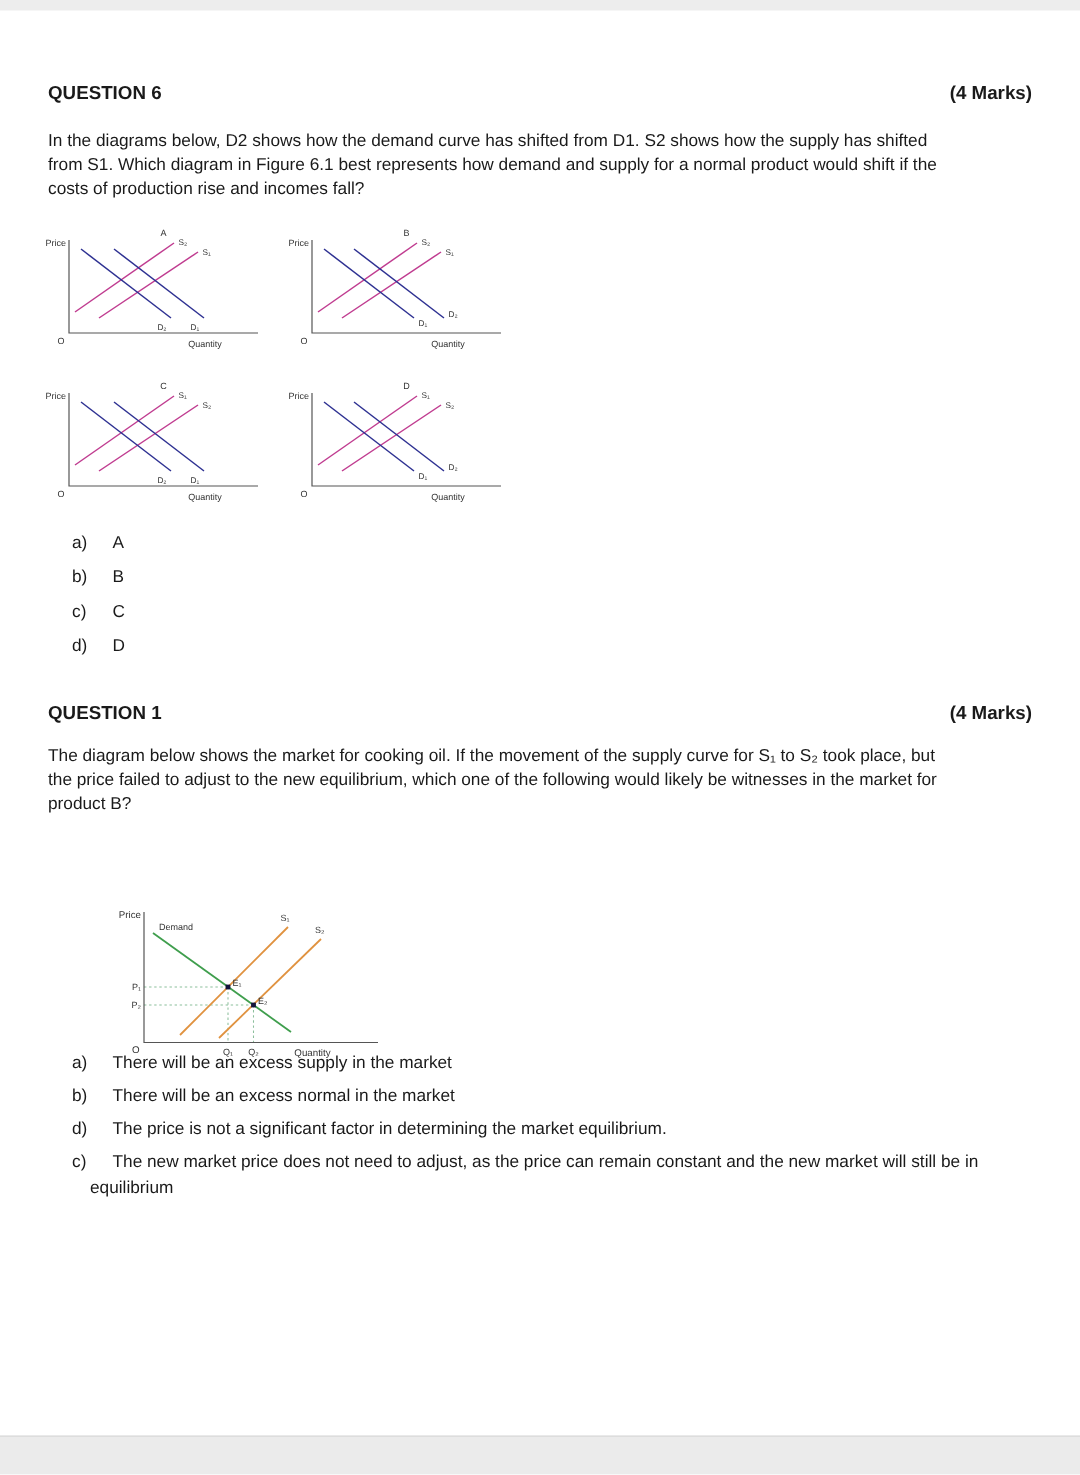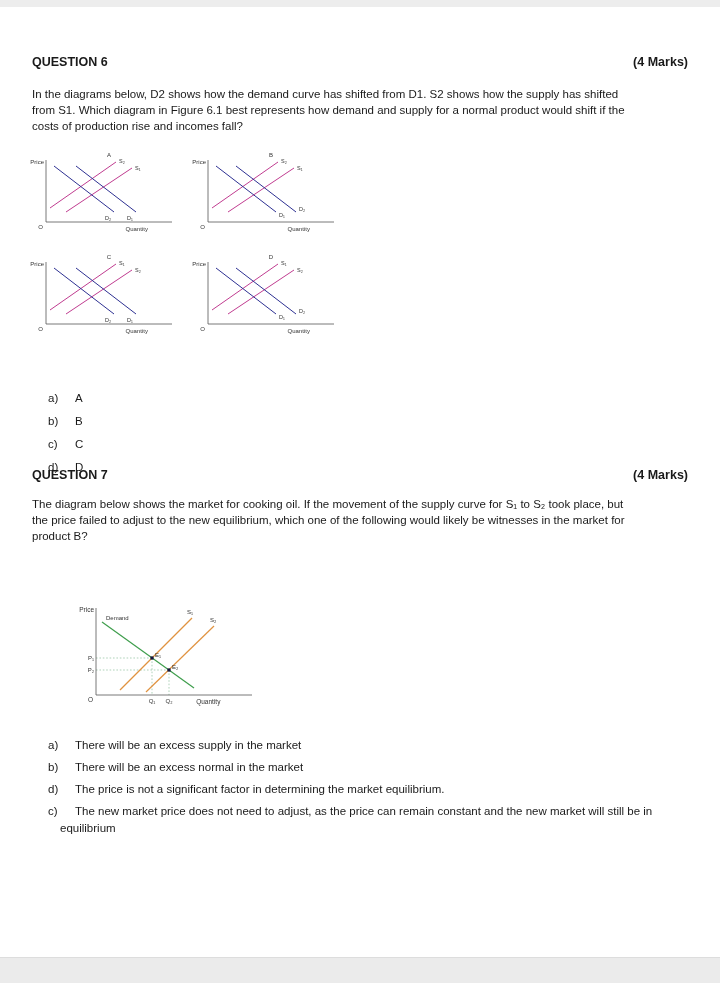--- a/index.html
+++ b/index.html
@@ -11,21 +11,21 @@
   #q6-head{top:55px;}
   #q7-head{top:468px;}
   .body-text{position:absolute;left:32px;width:598px;font-size:11.5px;line-height:16px;}
   #q6-body{top:86px;}
   #q7-body{top:496px;}
   .diagram-grid{position:absolute;left:28px;top:150px;display:grid;grid-template-columns:158px 158px;column-gap:4px;row-gap:10px;}
   .chart{width:150px;height:92px;}
   .chart svg,.big-chart svg{overflow:visible;display:block;}
   svg text{font-family:"Liberation Sans",sans-serif;}
   .big-chart{position:absolute;left:72px;top:598px;width:200px;height:120px;}
-  .options{position:absolute;left:48px;margin-top:36px;}
+  .options{position:absolute;left:48px;}
   #q6-options{top:356px;}
   #q7-options{top:701px;width:632px;}
   .opt{font-size:11.5px;line-height:13px;margin-bottom:10px;}
   .q7opt{font-size:11.5px;line-height:17px;margin-bottom:5px;padding-left:12px;text-indent:-12px;}
   .okey{display:inline-block;width:27px;text-indent:0;}
 </style>
 </head>
 <body>
 
 <div class="page">
@@ -110,21 +110,21 @@
   </div>
 
   <div class="options" id="q6-options">
     <div class="opt"><span class="okey">a)</span><span>A</span></div>
     <div class="opt"><span class="okey">b)</span><span>B</span></div>
     <div class="opt"><span class="okey">c)</span><span>C</span></div>
     <div class="opt"><span class="okey">d)</span><span>D</span></div>
   </div>
 
   <div class="qhead" id="q7-head">
-    <span>QUESTION 7</span>
+    <span>QUESTION 1</span>
     <span>(4 Marks)</span>
   </div>
 
   <div class="body-text" id="q7-body">The diagram below shows the market for cooking oil. If the movement of the supply curve for S₁ to S₂ took place, but the price failed to adjust to the new equilibrium, which one of the following would likely be witnesses in the market for product B?</div>
 
   <div class="big-chart">
       <svg viewBox="0 0 200 120" width="200" height="120">
         <line x1="24" y1="60" x2="80" y2="60" stroke="#8cbf9c" stroke-width="0.7" stroke-dasharray="1.6,1.8"></line>
         <line x1="80" y1="60" x2="80" y2="97" stroke="#8cbf9c" stroke-width="0.7" stroke-dasharray="1.6,1.8"></line>
         <line x1="24" y1="72" x2="97" y2="72" stroke="#8cbf9c" stroke-width="0.7" stroke-dasharray="1.6,1.8"></line>

